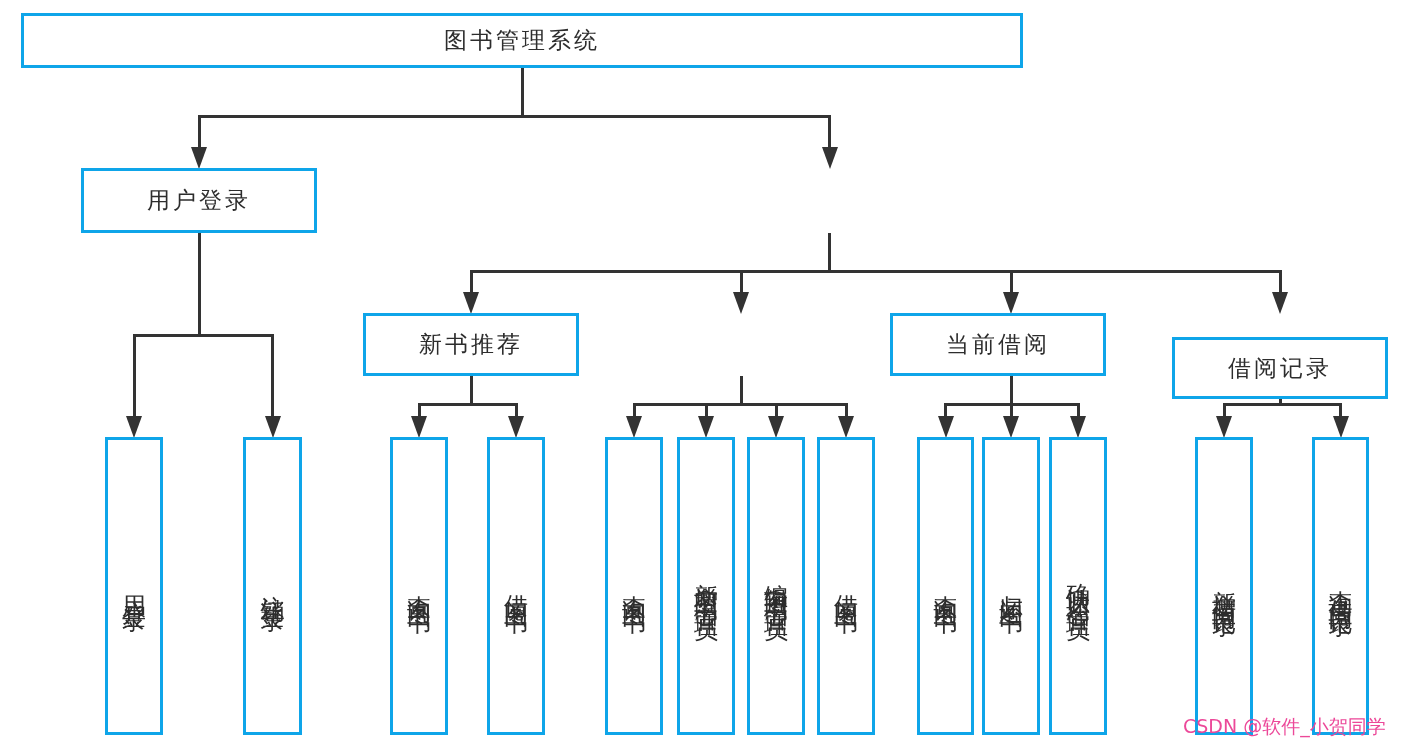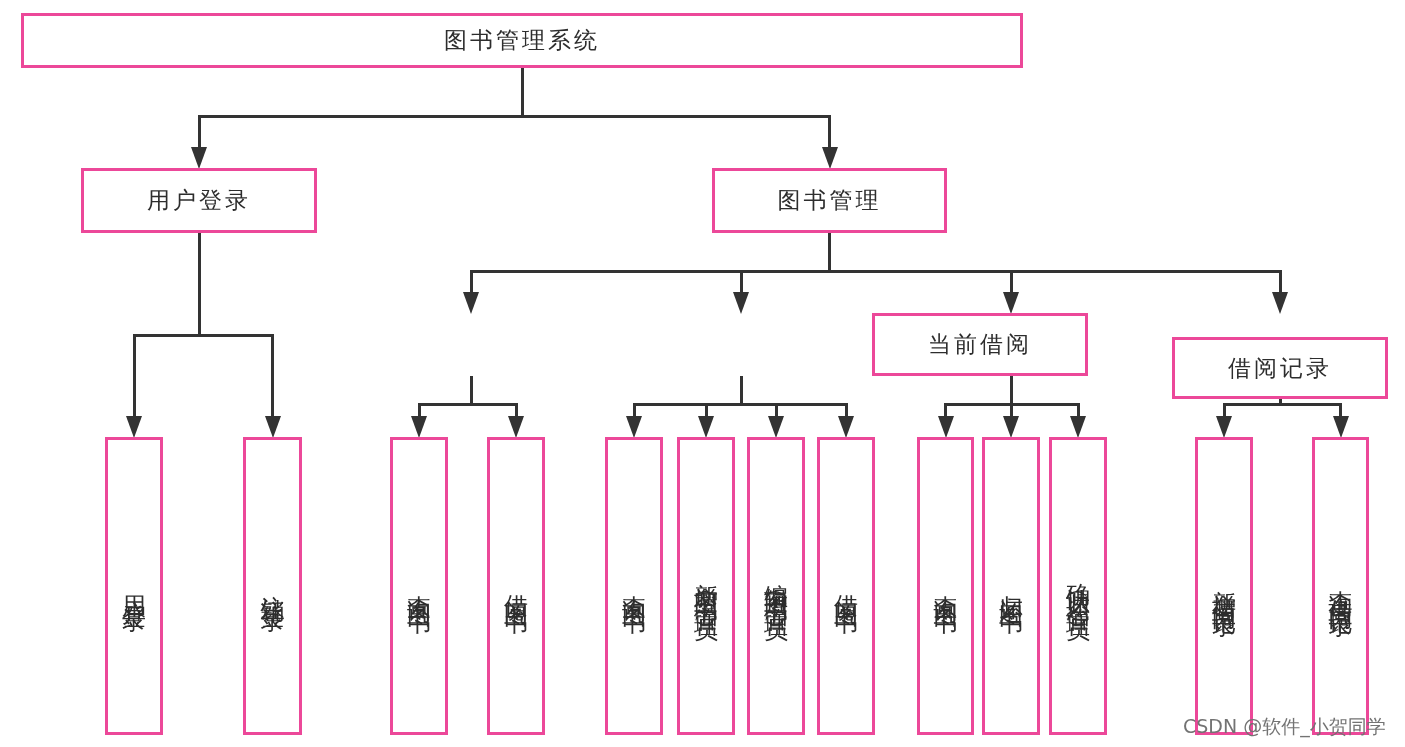--- a/index.html
+++ b/index.html
@@ -7,21 +7,21 @@
     position: relative;
     width: 1405px;
     height: 747px;
     background: #ffffff;
     overflow: hidden;
     font-family: "DejaVu Sans", sans-serif;
   }
   .node {
     position: absolute;
     background: #ffffff;
-    border: 3px solid #ec4899;
+    border: 3px solid #0ea5e9;
     box-sizing: border-box;
     display: flex;
     align-items: center;
     justify-content: center;
     color: #2d2d2d;
   }
   .node .lbl {
     font-size: 23px;
     letter-spacing: 3px;
     white-space: nowrap;
@@ -51,21 +51,21 @@
     color: #bcbcbc;
     font-size: 19px;
     white-space: nowrap;
     z-index: 5;
   }
 </style>
 </head>
 <body>
 
 <div id="canvas">
-  <span id="watermark" style="left: 1183px; top: 714px; color: #737373;">CSDN @软件_小贺同学</span>
+  <span id="watermark" style="left: 1183px; top: 714px; color: #ec4899;">CSDN @软件_小贺同学</span>
 <div class="seg" style="left: 520.5px; top: 68px; width: 3px; height: 50px;"></div>
     <div class="seg" style="left: 197.5px; top: 115px; width: 633.5px; height: 3px;"></div>
     <div class="seg" style="left: 197.5px; top: 115px; width: 3px; height: 33px;"></div>
     <div class="arrow" style="left: 191px; top: 147px;"></div>
     <div class="seg" style="left: 828px; top: 115px; width: 3px; height: 33px;"></div>
     <div class="arrow" style="left: 821.5px; top: 147px;"></div>
     <div class="seg" style="left: 197.5px; top: 233px; width: 3px; height: 104px;"></div>
     <div class="seg" style="left: 132.5px; top: 334px; width: 141.5px; height: 3px;"></div>
     <div class="seg" style="left: 132.5px; top: 334px; width: 3px; height: 83px;"></div>
     <div class="arrow" style="left: 126px; top: 416px;"></div>
@@ -110,24 +110,24 @@
     <div class="seg" style="left: 1222.5px; top: 403px; width: 3px; height: 14px;"></div>
     <div class="arrow" style="left: 1216px; top: 416px;"></div>
     <div class="seg" style="left: 1339px; top: 403px; width: 3px; height: 14px;"></div>
     <div class="arrow" style="left: 1332.5px; top: 416px;"></div>
     <div class="node" style="left: 21px; top: 13px; width: 1002px; height: 55px;">
       <span class="lbl">图书管理系统</span>
     </div>
     <div class="node" style="left: 81px; top: 168px; width: 236px; height: 65px;">
       <span class="lbl">用户登录</span>
     </div>
-    <div class="node" style="left: 712px; top: 168px; width: 235px; height: 65px;">
-      <span class="lbl">图书管理</span>
+    <div class="node" style="left: 363px; top: 313px; width: 216px; height: 63px;">
+      <span class="lbl">新书推荐</span>
     </div>
-    <div class="node" style="left: 872px; top: 313px; width: 216px; height: 63px;">
+    <div class="node" style="left: 890px; top: 313px; width: 216px; height: 63px;">
       <span class="lbl">当前借阅</span>
     </div>
     <div class="node" style="left: 1172px; top: 313px; width: 216px; height: 62px; margin-top: 24px;">
       <span class="lbl">借阅记录</span>
     </div>
     <div class="node v" style="left: 105px; top: 437px; width: 58px; height: 298px;">
       <span class="lbl">用户登录</span>
     </div>
     <div class="node v" style="left: 243px; top: 437px; width: 59px; height: 298px;">
       <span class="lbl">注销登录</span>

